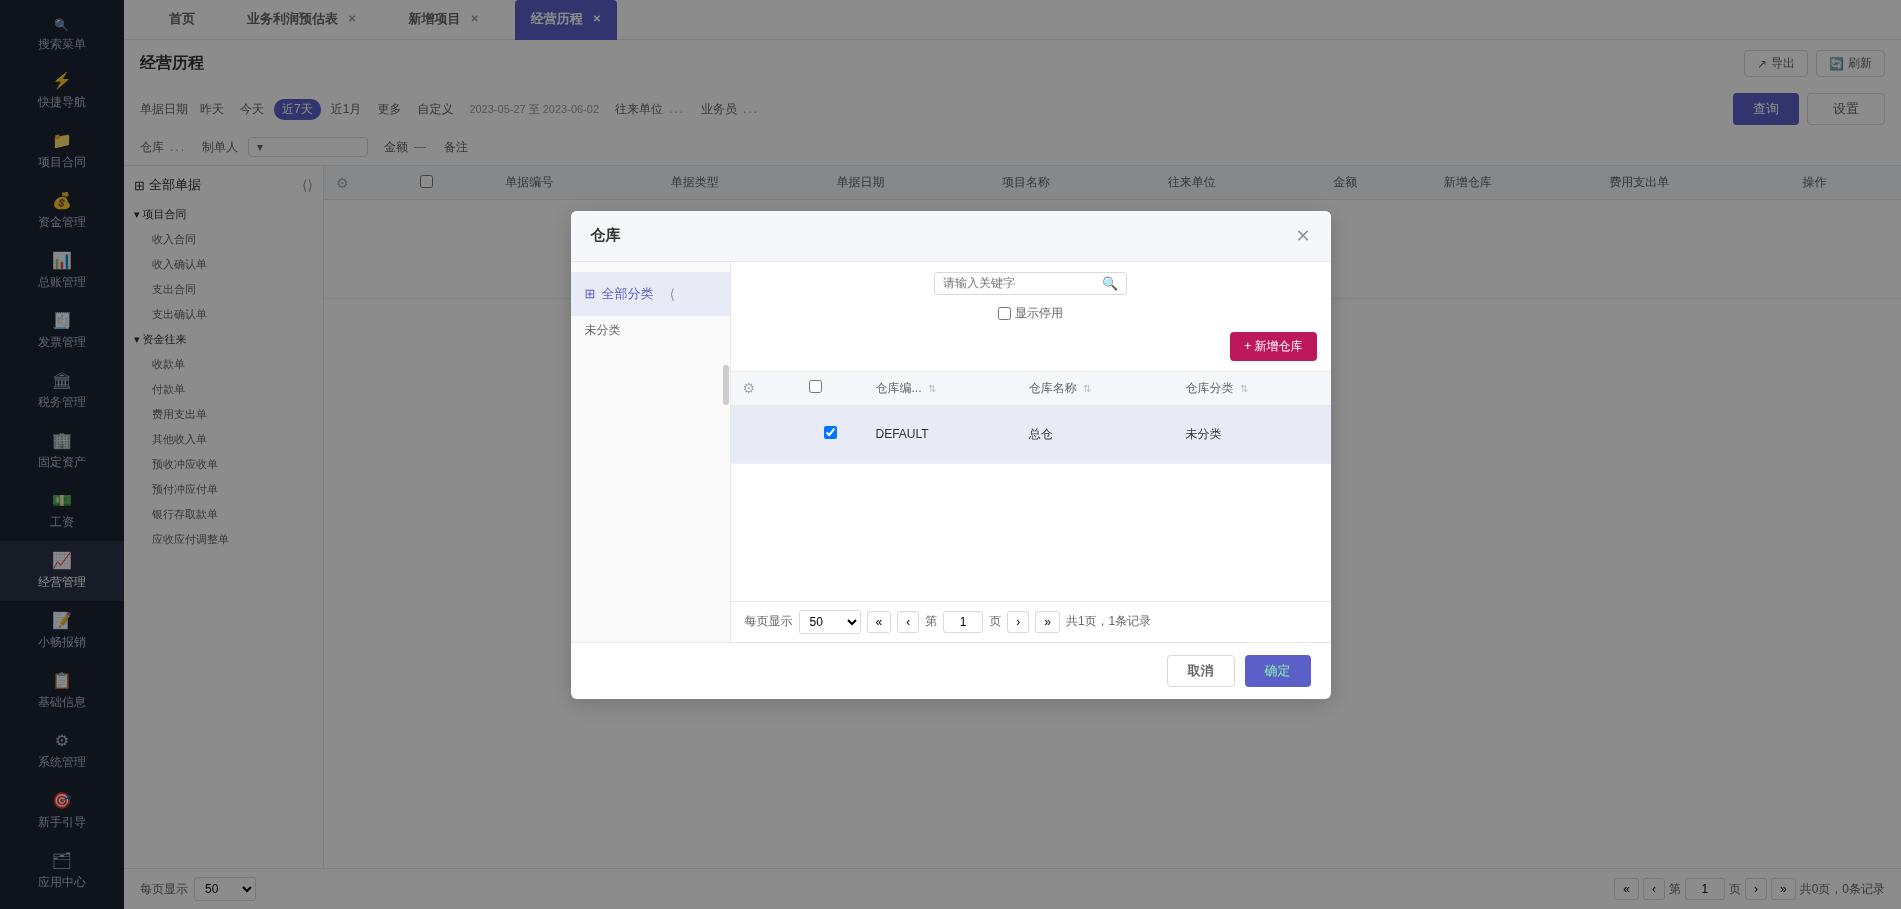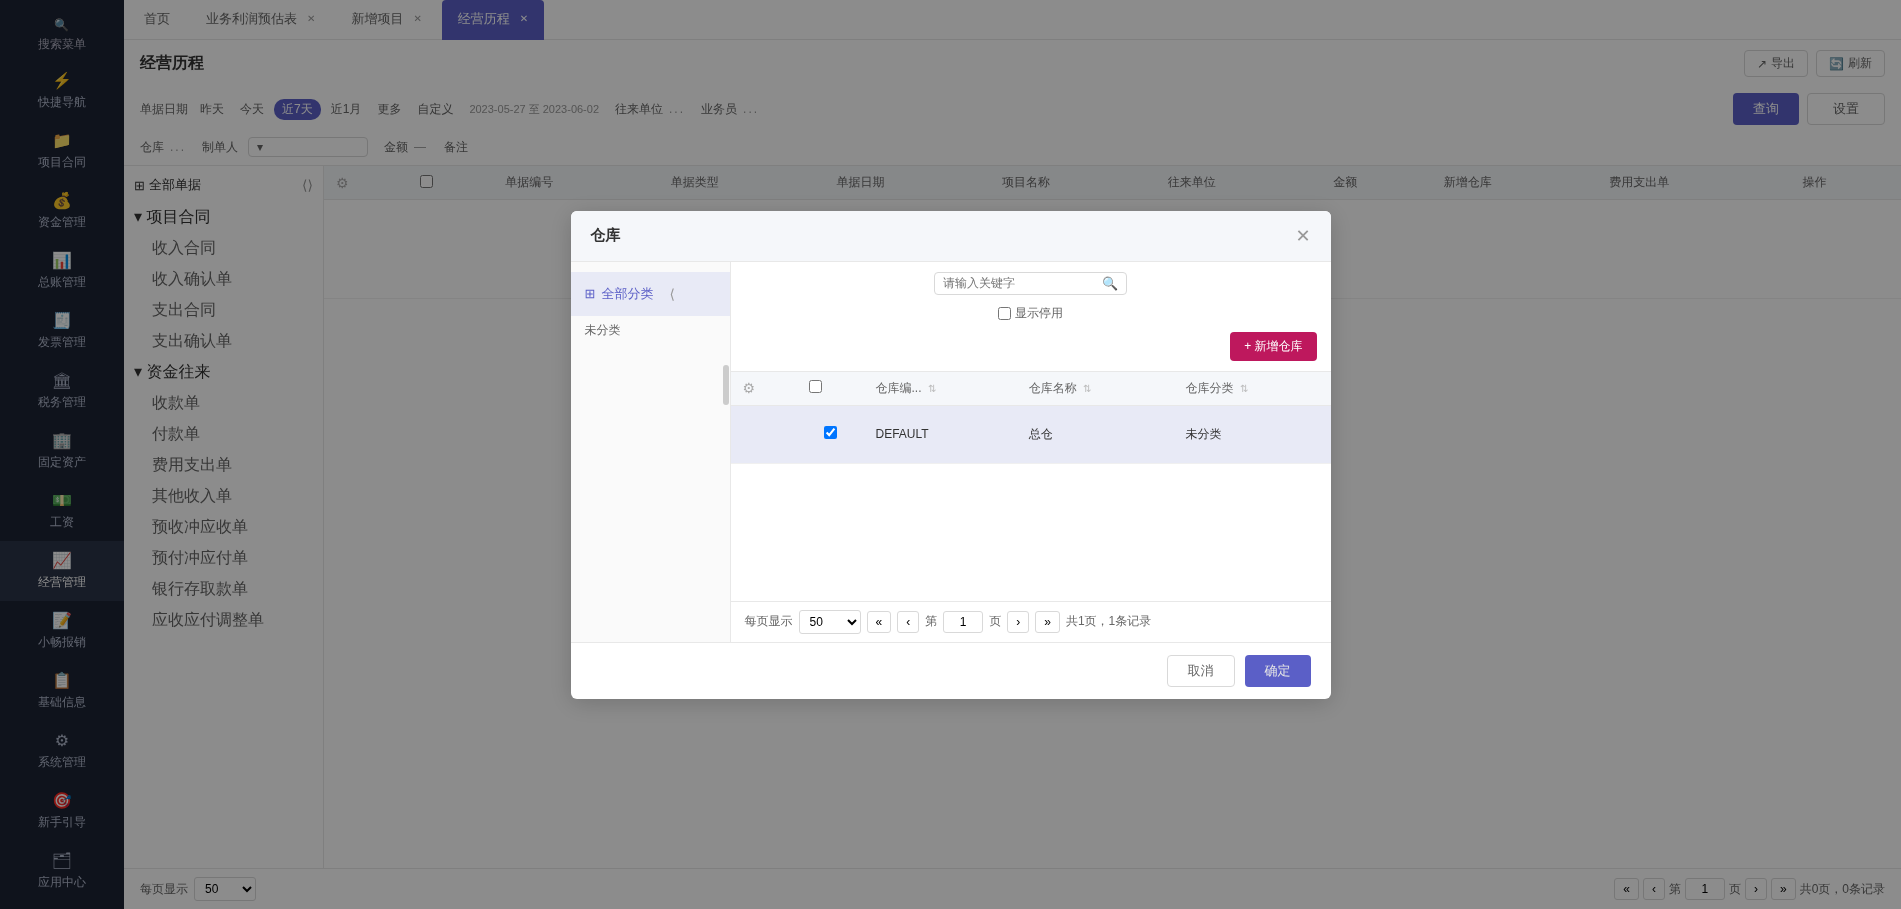--- a/index.html
+++ b/index.html
@@ -14,21 +14,21 @@
     .sidebar-item { color: #b0b8cc; font-size: 12px; padding: 10px 0; display: flex; flex-direction: column; align-items: center; gap: 4px; cursor: pointer; width: 100%; }
     .sidebar-item.active { background: #2a3347; color: #fff; }
     .sidebar-item .icon { font-size: 16px; }
     .sidebar-bottom { margin-top: auto; padding-bottom: 10px; display: flex; flex-direction: column; align-items: center; gap: 8px; }
     .sidebar-bottom-item { color: #b0b8cc; font-size: 18px; cursor: pointer; padding: 6px; }
 
     
     .main-area { flex: 1; display: flex; flex-direction: column; overflow: hidden; }
 
     
-    .tab-bar { background: #fff; border-bottom: 1px solid #e8e8e8; display: flex; align-items: center; padding: 0 4px; height: 40px; gap: 4px; }
+    .tab-bar { background: #fff; border-bottom: 1px solid #e8e8e8; display: flex; align-items: center; padding: 0 29px; height: 40px; gap: 20px; font-weight: bold; }
     .tab-item { padding: 0 16px; height: 40px; display: flex; align-items: center; gap: 6px; cursor: pointer; font-size: 13px; color: #666; border-bottom: 2px solid transparent; }
     .tab-item.active { color: #fff; background: #5b5fc7; border-radius: 4px 4px 0 0; border-bottom: 2px solid #5b5fc7; }
     .tab-item .close-btn { font-size: 10px; color: #999; margin-left: 4px; }
     .tab-item.active .close-btn { color: #fff; }
     .tab-close { cursor: pointer; }
 
     
     .page-header { background: #fff; padding: 10px 16px 0; border-bottom: 1px solid #e8e8e8; }
     .page-title-row { display: flex; align-items: center; justify-content: space-between; margin-bottom: 8px; }
     .page-title { font-size: 16px; font-weight: 600; color: #333; }
@@ -49,21 +49,21 @@
     
     .filter-row2 { display: flex; align-items: center; gap: 16px; padding: 4px 0 8px; }
     .btn-query { background: #5b5fc7; color: #fff; border: none; padding: 6px 20px; border-radius: 4px; cursor: pointer; font-size: 13px; }
     .btn-setting { background: #fff; border: 1px solid #d9d9d9; padding: 6px 25px; border-radius: 4px; cursor: pointer; font-size: 13px; color: #666; }
 
     
     .left-sidebar { width: 200px; background: #fff; border-right: 1px solid #e8e8e8; padding: 10px 0; overflow-y: auto; }
     .left-sidebar-header { display: flex; align-items: center; justify-content: space-between; padding: 0 10px 8px; }
     .left-sidebar-title { font-size: 13px; font-weight: 500; color: #333; display: flex; align-items: center; gap: 4px; }
     .collapse-btn { cursor: pointer; color: #999; font-size: 14px; }
-    .tree-item { padding: 5px 10px 5px 20px; font-size: 16px; color: #666; cursor: pointer; }
+    .tree-item { padding: 5px 10px 5px 20px; font-size: 11px; color: #666; cursor: pointer; }
     .tree-item.parent { padding-left: 10px; font-weight: 500; color: #333; }
     .tree-item.child { padding-left: 28px; }
 
     
     .content-split { display: flex; flex: 1; overflow: hidden; }
 
     
     .table-area { flex: 1; overflow: auto; }
     .data-table { width: 100%; border-collapse: collapse; font-size: 12px; }
     .data-table th { background: #f5f7fa; border-bottom: 1px solid #e8e8e8; padding: 8px 12px; text-align: left; white-space: nowrap; font-weight: 500; color: #666; }
@@ -97,22 +97,22 @@
     .show-disabled-checkbox { display: flex; align-items: center; gap: 4px; font-size: 12px; color: #666; }
     .btn-add-warehouse { background: #be185d; color: #fff; border: none; padding: 6px 14px; border-radius: 4px; cursor: pointer; font-size: 12px; margin-left: auto; display: flex; align-items: center; gap: 4px; }
     .modal-table-wrap { flex: 1; overflow: auto; }
     .modal-table { width: 100%; border-collapse: collapse; font-size: 12px; }
     .modal-table th { background: #f5f7fa; border-bottom: 1px solid #e8e8e8; padding: 8px 12px; text-align: left; font-weight: 500; color: #666; white-space: nowrap; }
     .modal-table td { border-bottom: 1px solid #f0f0f0; padding: 20px 12px; white-space: nowrap; }
     .modal-table tr.selected td { background: #e8eaf6; }
     .col-sort { color: #bbb; font-size: 10px; margin-left: 3px; }
     .modal-pagination { padding: 8px 14px; border-top: 1px solid #e8e8e8; display: flex; align-items: center; gap: 6px; font-size: 12px; color: #666; }
     .modal-footer { padding: 12px 20px; border-top: 1px solid #e8e8e8; display: flex; justify-content: flex-end; gap: 10px; }
-    .btn-cancel { background: #fff; border: 1px solid #d9d9d9; padding: 6px 20px; border-radius: 4px; cursor: pointer; font-size: 13px; color: #666; }
-    .btn-confirm { background: #5b5fc7; color: #e5e5e5; border: none; padding: 6px 20px; border-radius: 4px; cursor: pointer; font-size: 13px; }
+    .btn-cancel { background: #fff; border: 1px solid #d9d9d9; padding: 6px 20px; border-radius: 4px; cursor: pointer; font-size: 13px; color: #666; font-weight: bold; }
+    .btn-confirm { background: #5b5fc7; color: #86efac; border: none; padding: 6px 20px; border-radius: 4px; cursor: pointer; font-size: 13px; }
     .checkbox-cell { text-align: center; }
     input[type="checkbox"] { cursor: pointer; }
     .gear-icon { color: #aaa; font-size: 14px; }
     .modal-left-uncat { padding: 6px 14px; font-size: 12px; color: #666; cursor: pointer; }
     .scrollbar-area { width: 8px; background: #f0f0f0; position: relative; }
     .scrollbar-thumb { width: 6px; height: 40px; background: #ccc; border-radius: 3px; position: absolute; top: 20px; left: 1px; }
   </style>
 </head>
 <body>
 

